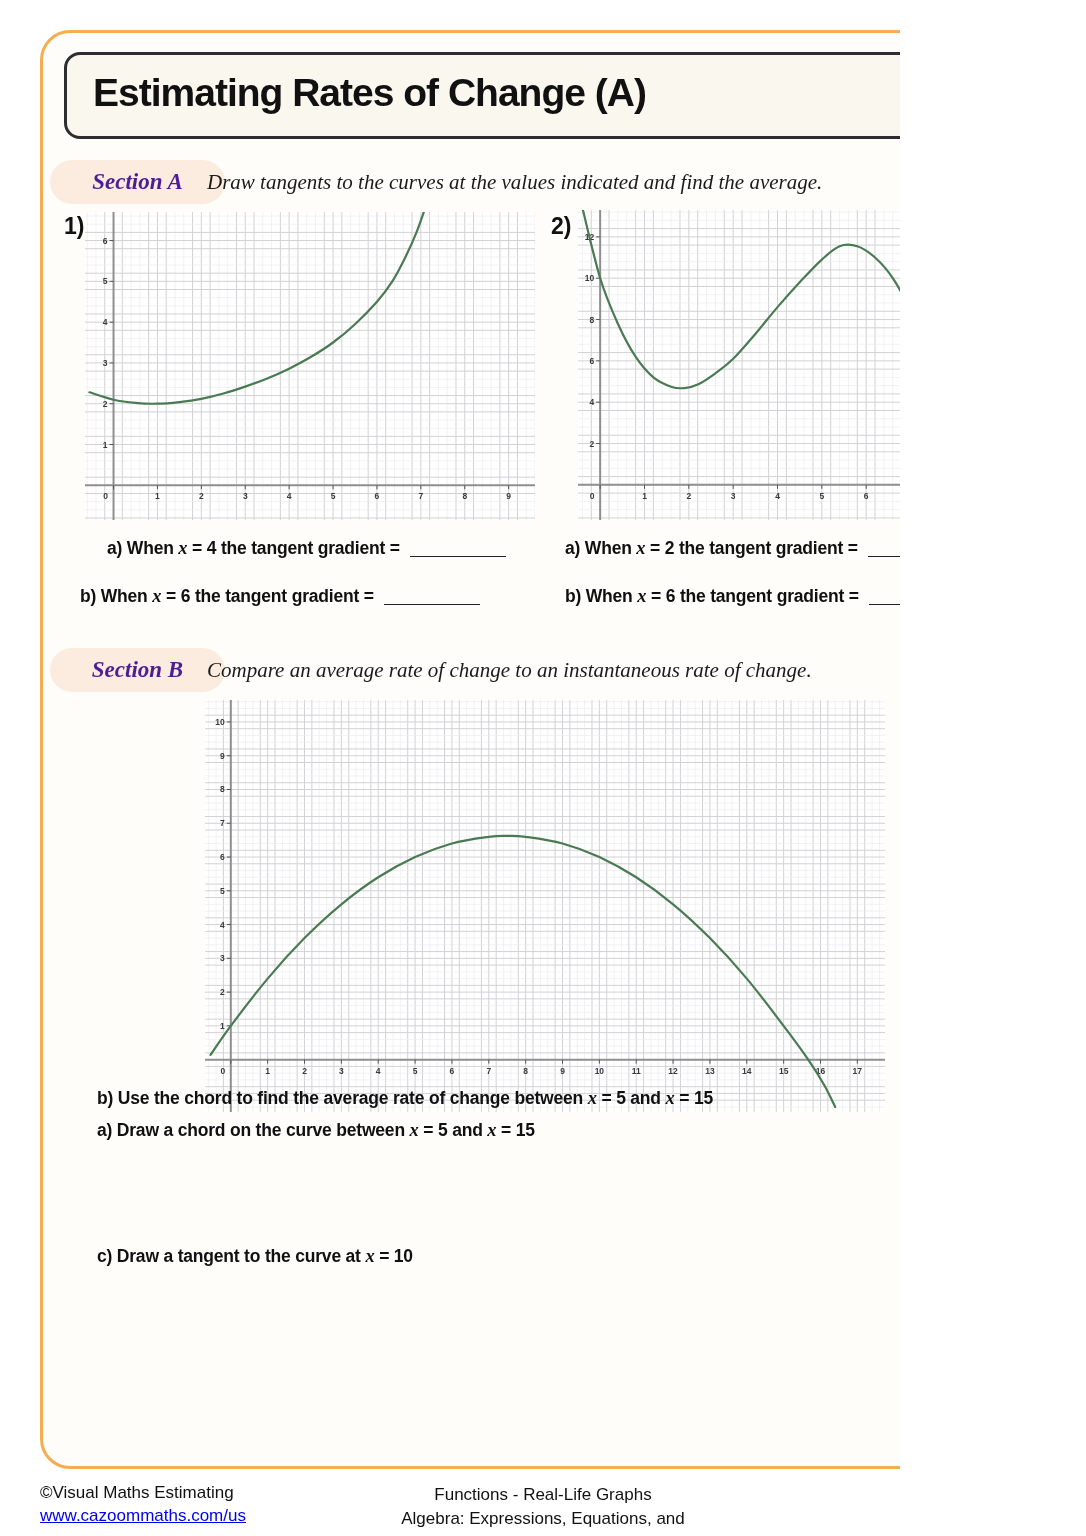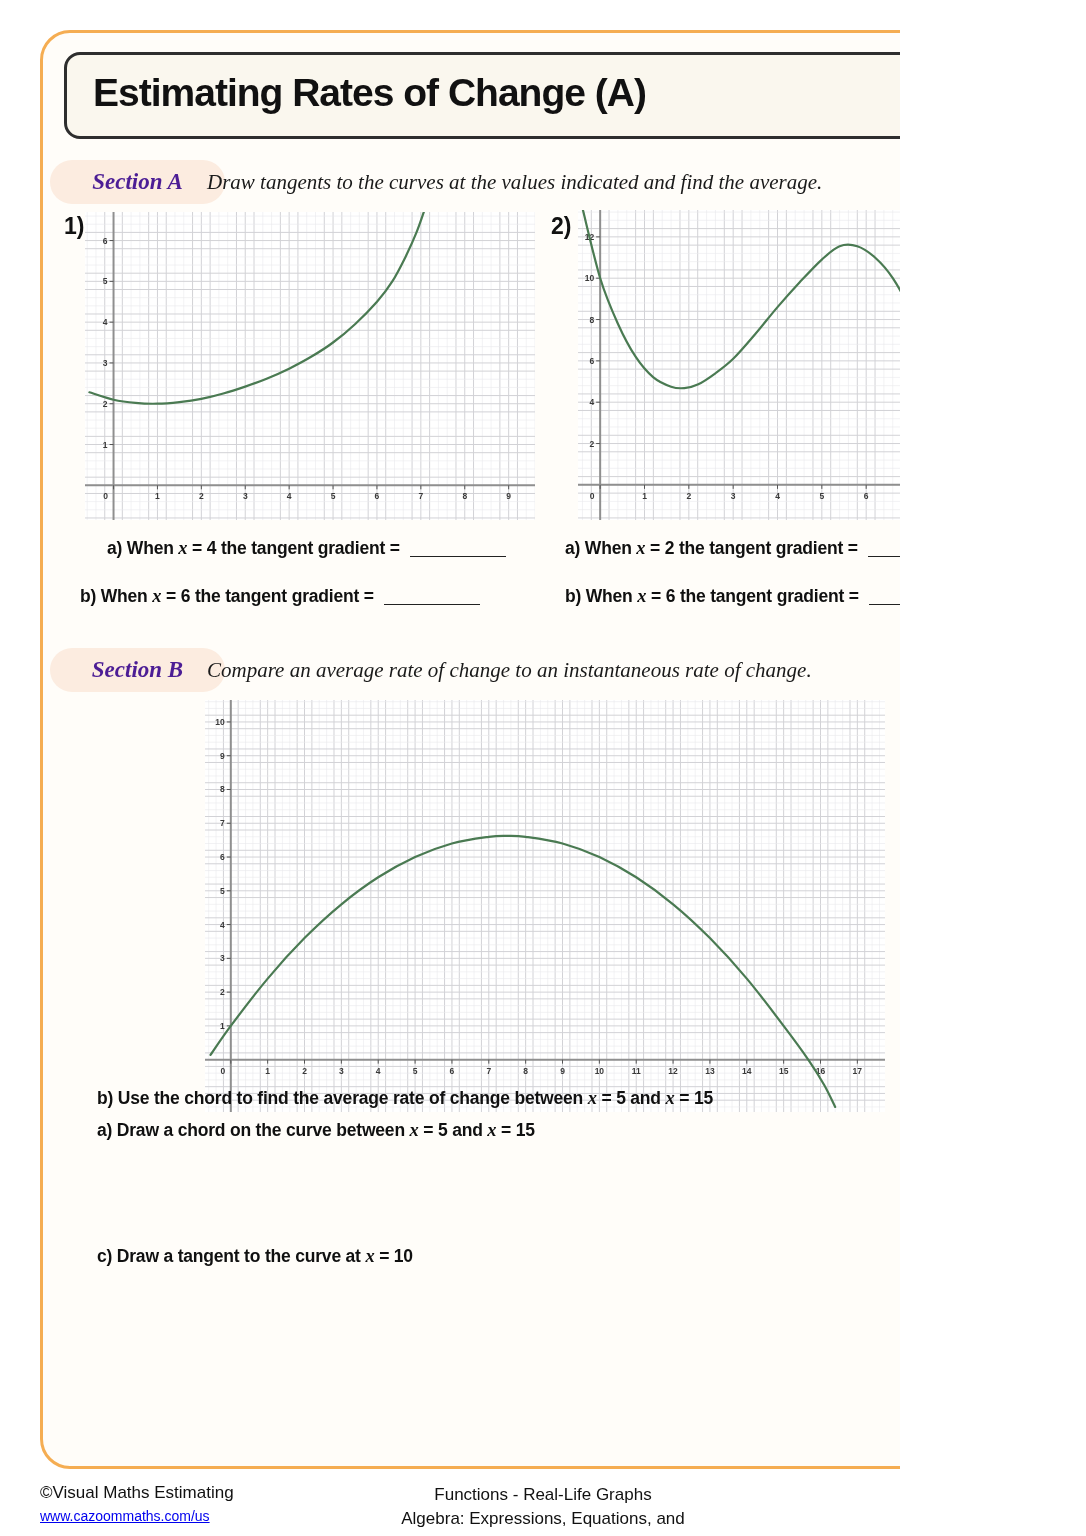--- a/index.html
+++ b/index.html
@@ -20,21 +20,21 @@
   .instr{position:absolute;font-family:"Liberation Serif",serif;font-style:italic;
     font-size:21px;color:#1a1a1a;white-space:nowrap;}
   .gnum{position:absolute;font-size:23px;font-weight:bold;color:#111;}
   .graph{position:absolute;background:#ffffff;}
   .q{position:absolute;font-size:17.5px;font-weight:bold;color:#101010;white-space:nowrap;
     letter-spacing:-0.2px;}
   .mvar{font-family:"Liberation Serif",serif;font-style:italic;font-weight:bold;font-size:18.5px;}
   .blank{display:inline-block;width:96px;height:15px;border-bottom:1.6px solid #222;
     margin-left:10px;vertical-align:-3px;}
   .foot{position:absolute;font-size:17px;color:#111;}
-  .foot a{color:#0000ee;font-size:14px;}
+  .foot a{color:#0000ee;font-size:17px;}
   .foot-center{left:0;width:1086px;text-align:center;line-height:24px;}
 </style>
 </head>
 <body>
 
 <div class="page">
 
   <div class="sheet-border"></div>
 
   <div class="title-box">

